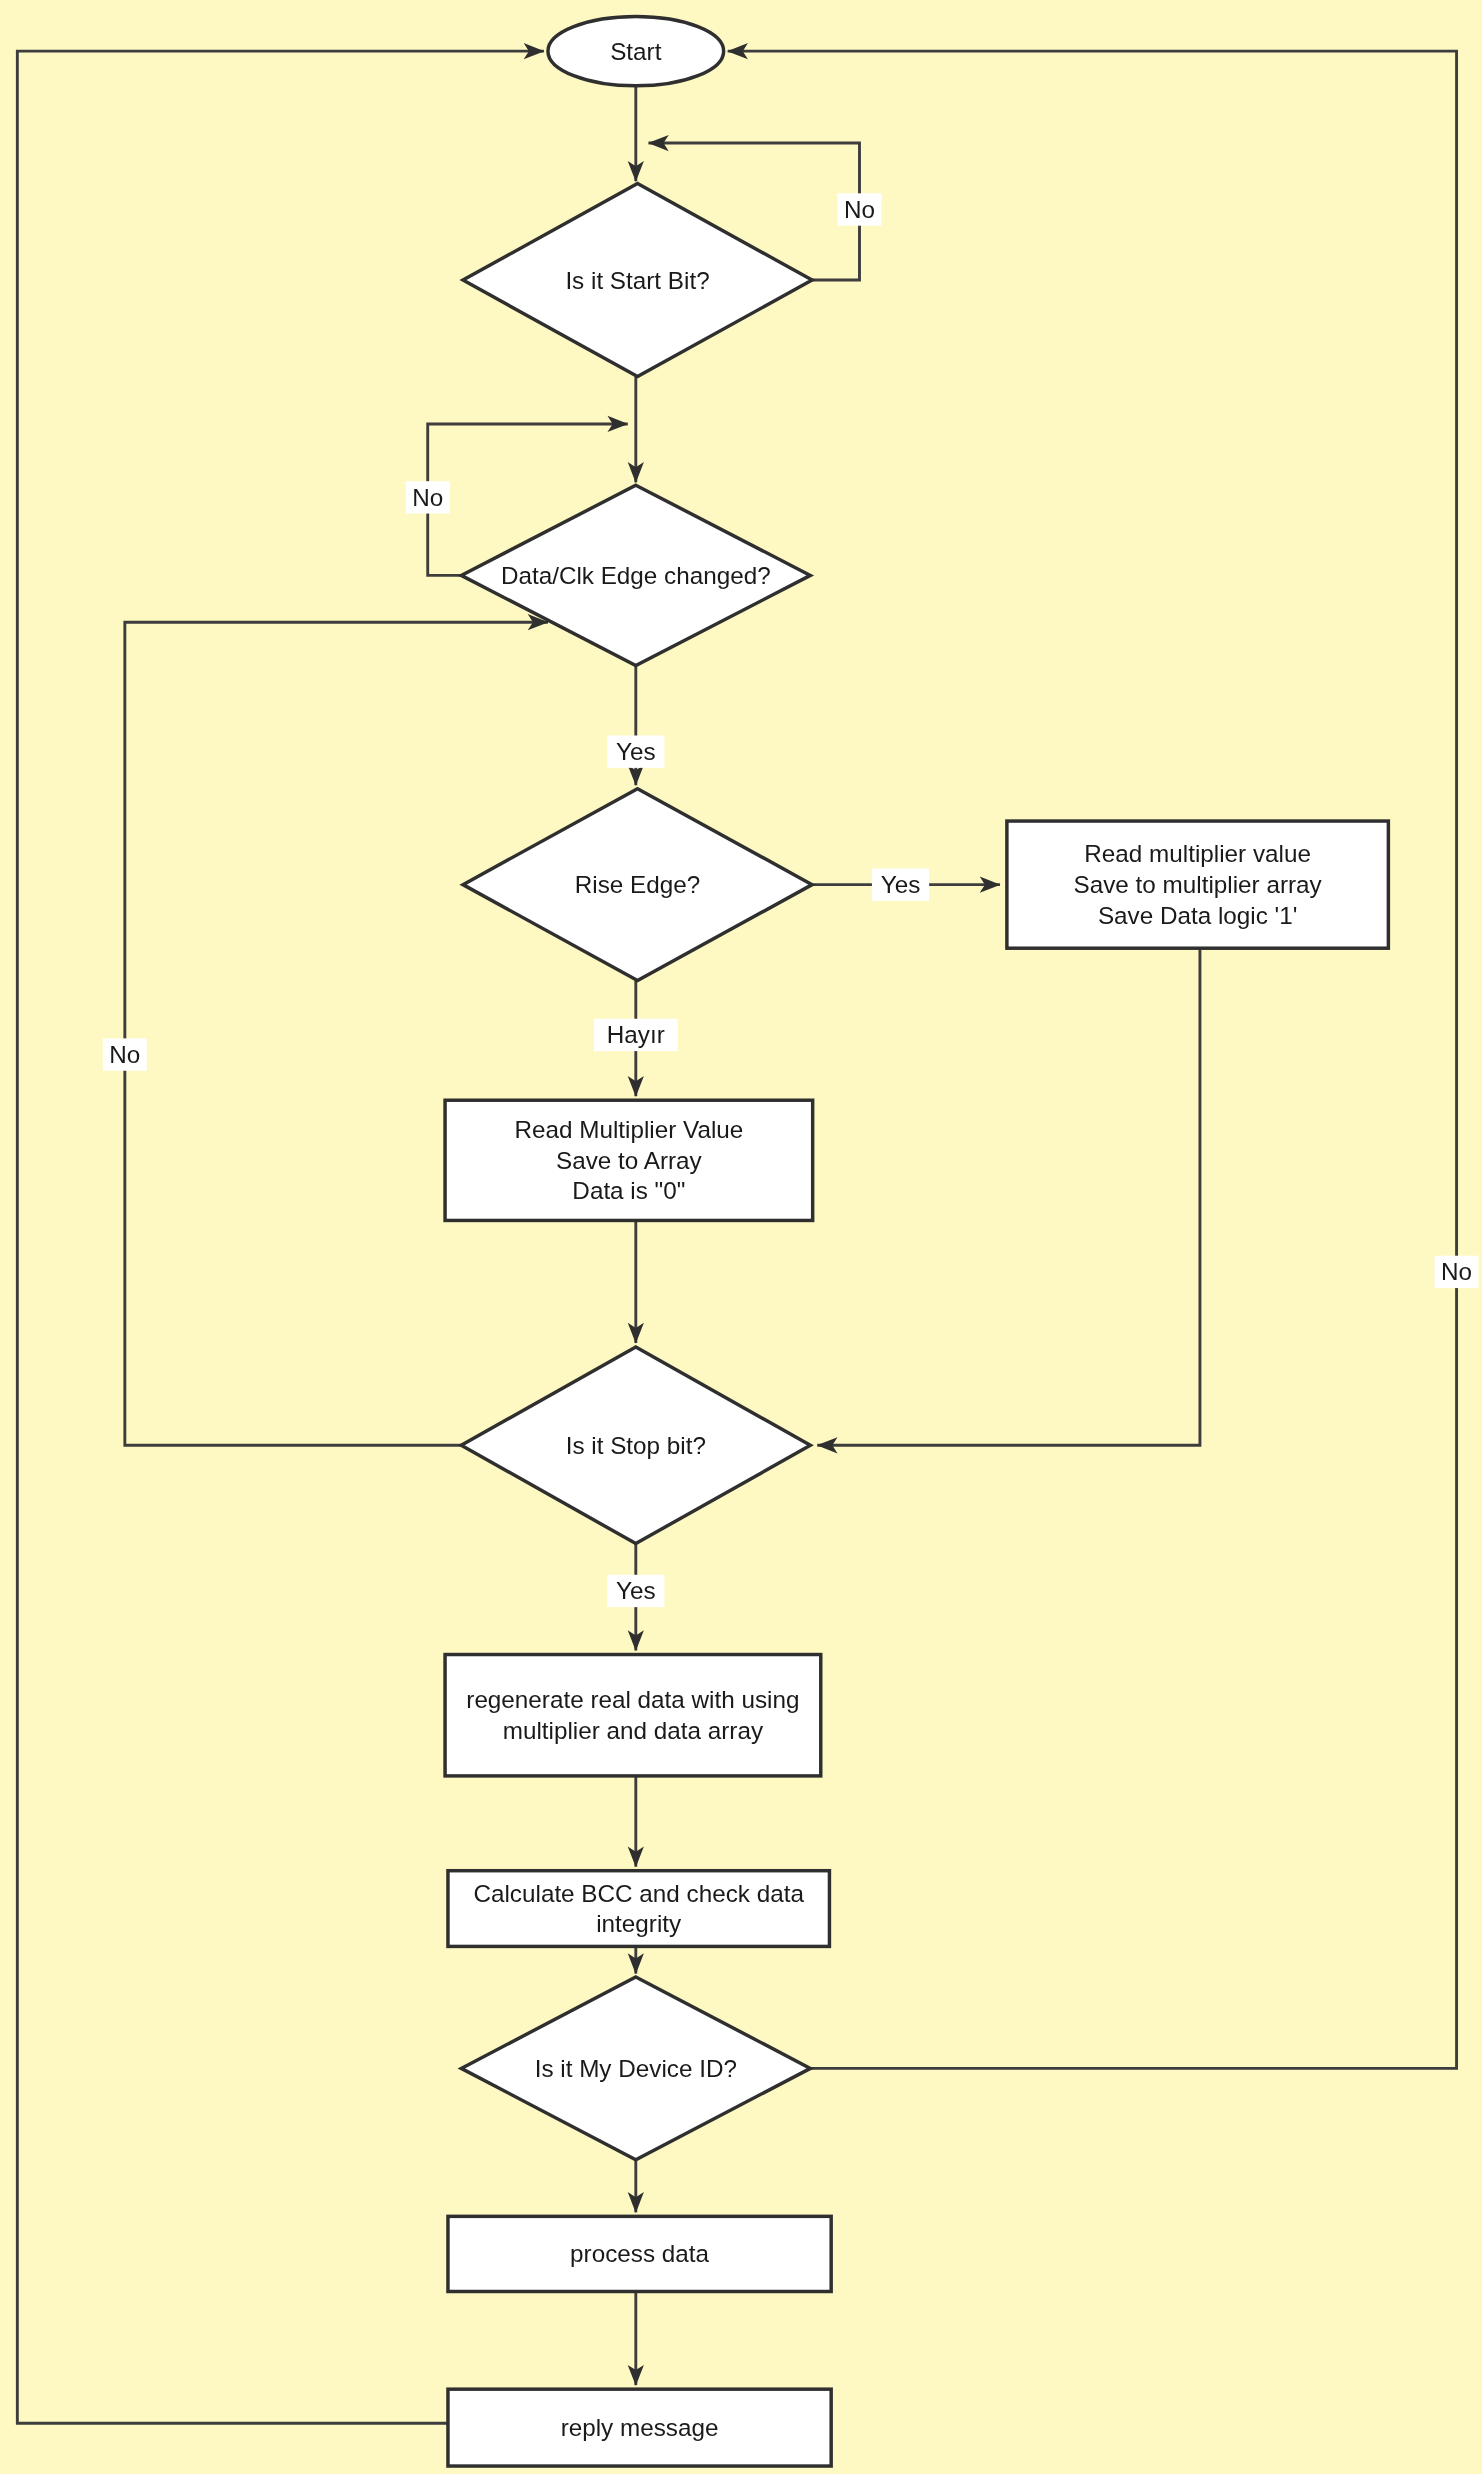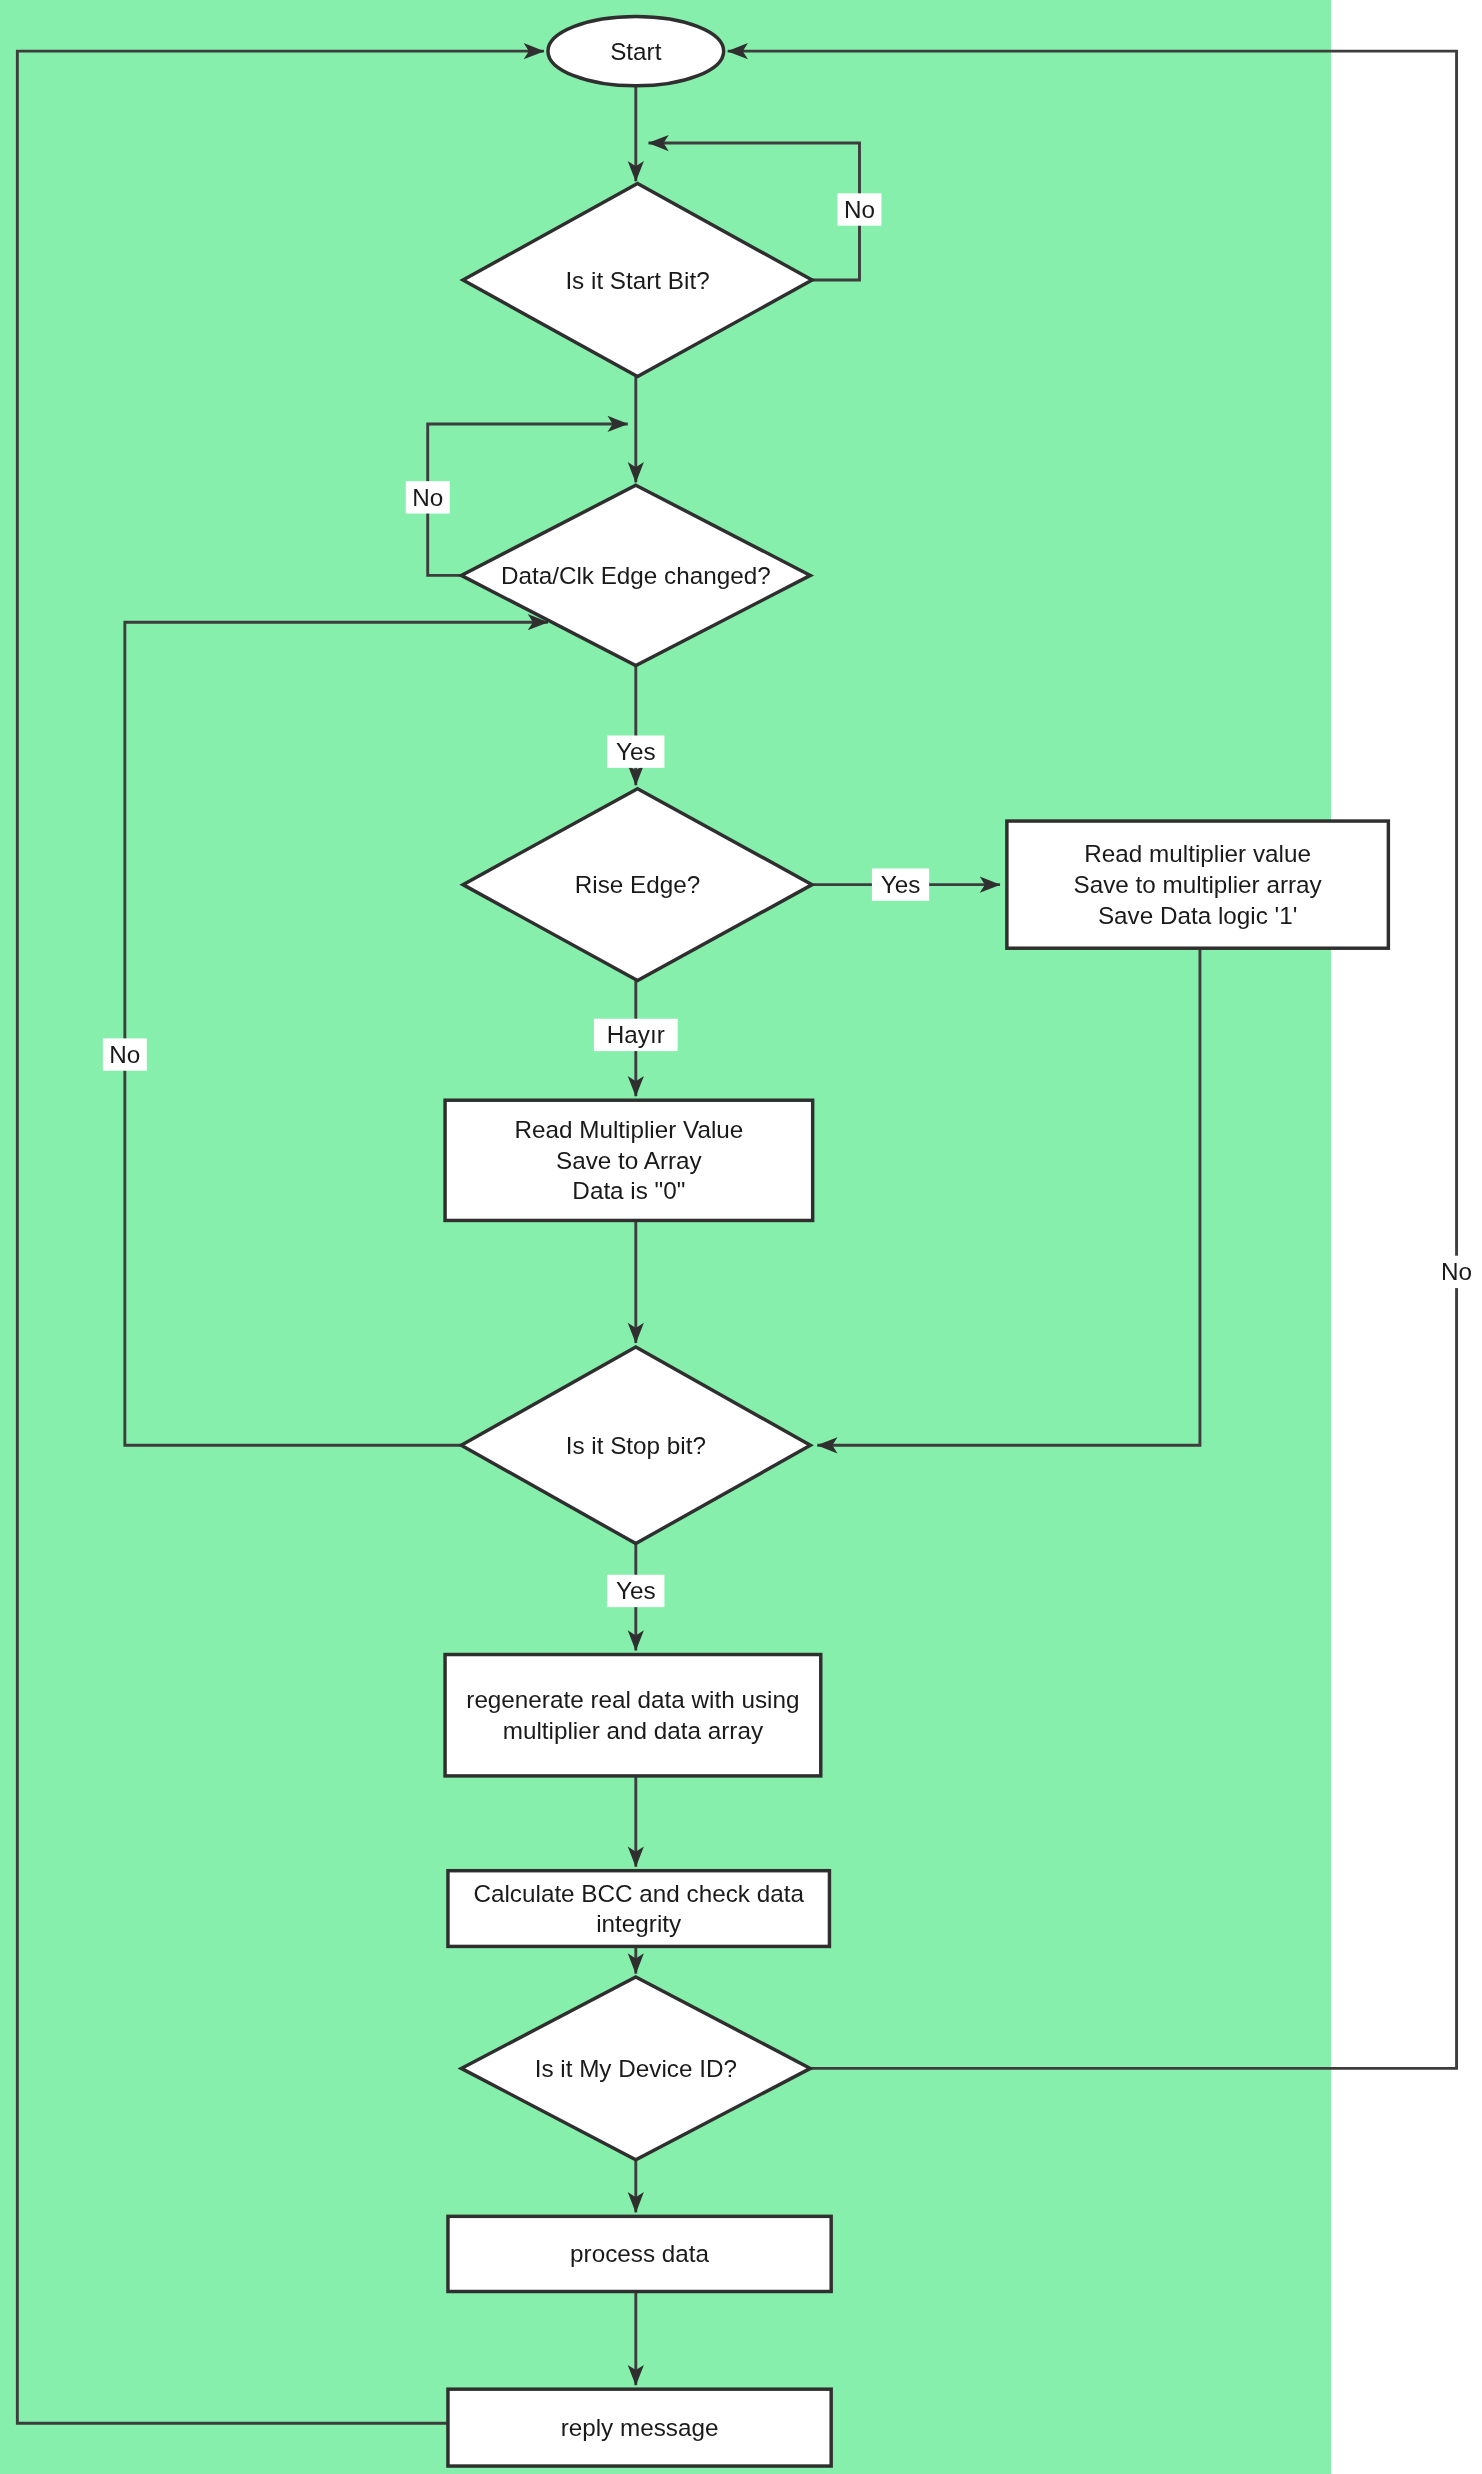--- a/index.html
+++ b/index.html
@@ -1,16 +1,16 @@
 <!DOCTYPE html>
 <html style="font-size:9.2px"><head>
 <meta charset="utf-8">
 <style>
   html, body { margin: 0; padding: 0; background: #ffffff; }
-  .stage { width: 1331px; height: 2475px; position: relative; background: #86efac; }
+  .stage { width: 1482px; height: 2475px; position: relative; background: #fef9c3; }
   svg { display: block; width: 1482px; height: 2475px; }
   text.label {
     font-family: "Liberation Sans", sans-serif;
     font-size: 42px;
     fill: #1a1a1a;
   }
   .edge { fill: none; stroke: #3d3d3d; stroke-width: 5; }
   .node-shape { fill: #ffffff; stroke: #2f2f2f; stroke-width: 6; }
   .edge-label-bg { fill: #ffffff; }
 </style>

